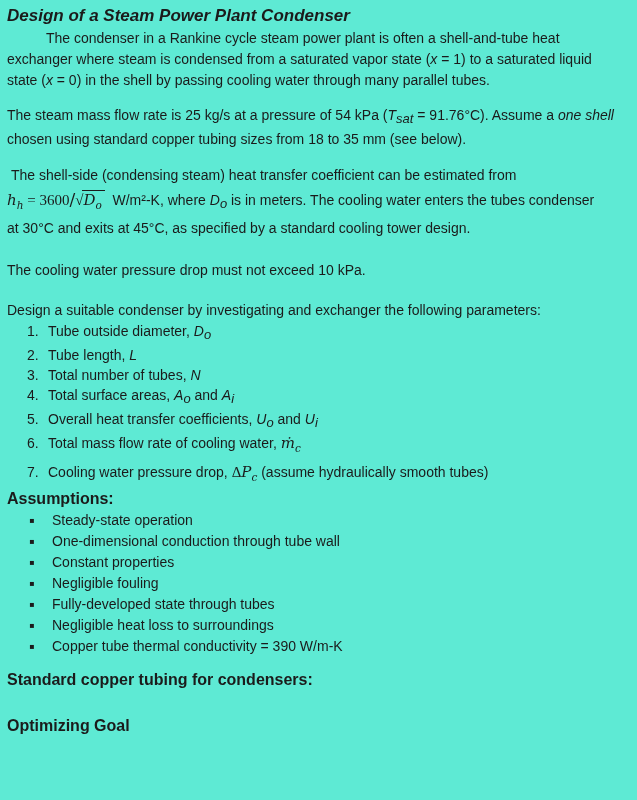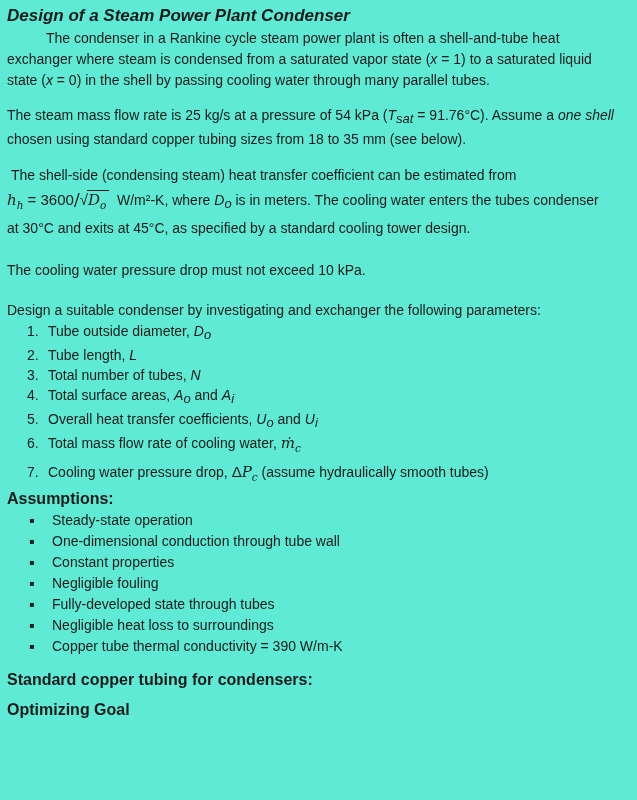--- a/index.html
+++ b/index.html
@@ -28,21 +28,21 @@
   .blt{
     width:23px;flex:none;
     font-family:"DejaVu Sans",sans-serif;
     font-size:8px;line-height:inherit;padding-top:1px;
   }
   .indent-line{margin-left:21px;line-height:21px;white-space:pre-wrap;}
   
   .r-i{font-style:italic;}
   .r-sub{font-style:italic;font-size:13px;vertical-align:-3px;}
   .r-m{font-family:"DejaVu Serif",serif;font-style:italic;font-size:15px;}
-  .r-mu{font-family:Liberation Sans, sans-serif;font-size:15px;}
+  .r-mu{font-family:Liberation Serif, serif;font-size:15px;}
   .r-msub{font-family:"DejaVu Serif",serif;font-style:italic;font-size:10.5px;vertical-align:-4px;}
   .r-rad{
     font-family:"DejaVu Serif",serif;font-style:italic;font-size:15px;
     border-top:1.3px solid #1b1b1b;padding:1px 3px 0 1px;margin-left:-1px;
     display:inline-block;line-height:17px;
   }
   .r-bs{font-family:"DejaVu Serif",serif;font-size:17px;}
 </style>
 </head>
 <body>
@@ -124,14 +124,14 @@
       <div class="blt-item">
         <span class="blt">▪</span>
         <span><span>Negligible heat loss to surroundings</span></span>
       </div>
       <div class="blt-item">
         <span class="blt">▪</span>
         <span><span>Copper tube thermal conductivity = 390 W/m-K</span></span>
       </div>
     </div>
     <div class="doc-heading" style="margin-top: 12px;"><span>Standard copper tubing for condensers:</span></div>
-    <div class="doc-heading" style="margin-top: 8px;"><span>Optimizing Goal</span></div>
+    <div class="doc-heading" style="margin-top: 24px;"><span>Optimizing Goal</span></div>
   </div>
 
 </body></html>

